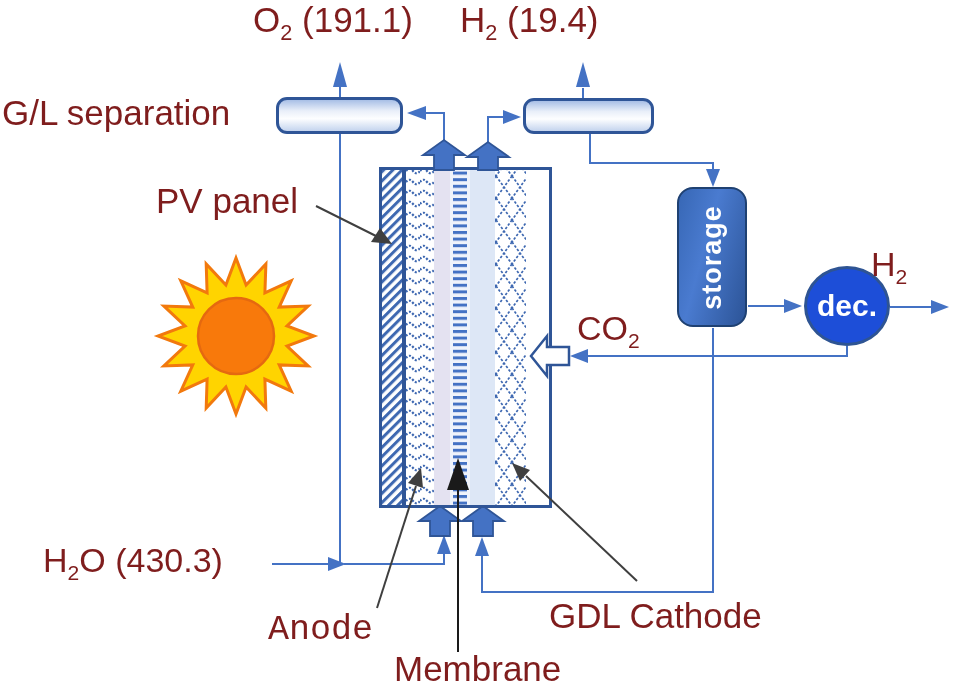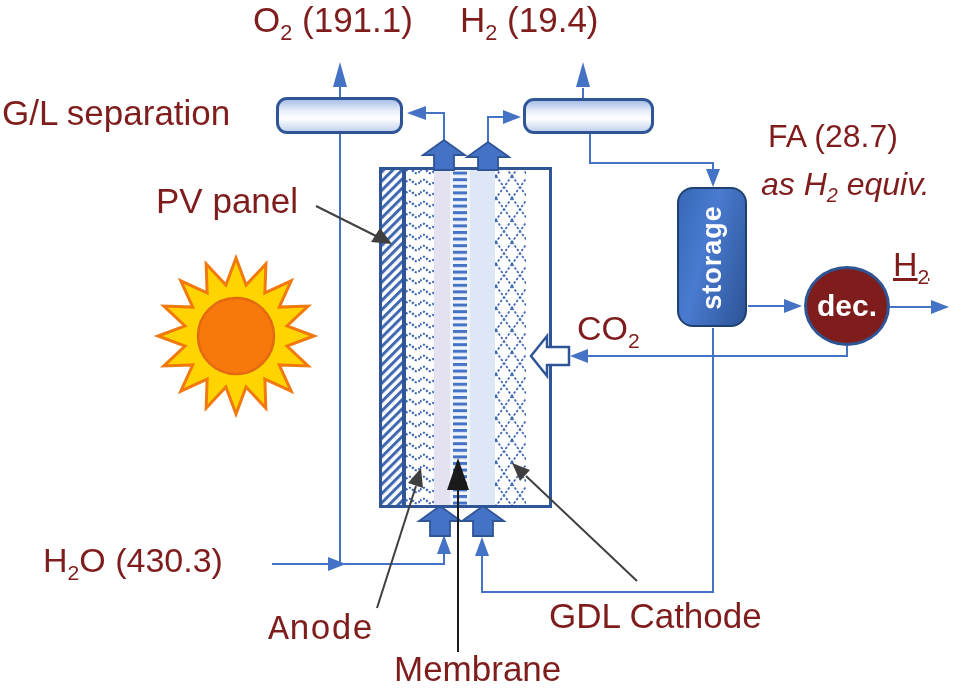--- a/index.html
+++ b/index.html
@@ -25,21 +25,21 @@
     border:2px solid #1F4172;border-radius:16px;
     background:linear-gradient(105deg,#3767B5 0%,#4A7BD0 40%,#2C5497 100%);
     display:flex;align-items:center;justify-content:center;
   }
   .storage span{
     transform:rotate(-90deg);color:#ffffff;font-weight:bold;font-size:27px;
     letter-spacing:1px;white-space:nowrap;
   }
   .dec{
     position:absolute;left:804px;top:266px;width:86px;height:80px;box-sizing:border-box;
-    border-radius:50%;background:#7f1d1d;border:3px solid #2E5493;
+    border-radius:50%;background:#1d4ed8;border:3px solid #2E5493;
     display:flex;align-items:center;justify-content:center;
     color:#ffffff;font-weight:bold;font-size:30px;
   }
 </style>
 </head>
 <body>
 
 <div class="canvas">
 
   <svg class="overlay" viewBox="0 0 975 688">
@@ -146,37 +146,31 @@
   </div>
 
   <div class="lbl" style="left:2px;top:95px;">
     <span>G/L separation</span>
   </div>
 
   <div class="lbl" style="left:156px;top:183px;text-align:center;">
     <span>PV panel</span>
   </div>
 
-  <div class="lbl sz32" style="left:768px;top:120px;">
-    <span>FA (28.7)</span>
-  </div>
 
-  <div class="lbl sz32 italic" style="left:761px;top:168px;">
-    <span>as H</span><sub>2</sub><span> equiv.</span>
-  </div>
 
   <div class="lbl sz34" style="left:577px;top:311px;">
     <span>CO</span><sub>2</sub><span></span>
   </div>
 
   <div class="lbl sz34" style="left:43px;top:543px;">
     <span>H</span><sub>2</sub><span>O (430.3)</span>
   </div>
 
-  <div class="lbl sz34" style="left:893px;top:247px;text-decoration:underline;">
+  <div class="lbl sz34" style="left:871px;top:247px;">
     <span>H</span><sub>2</sub><span></span>
   </div>
 
   <div class="lbl" style="left:268px;top:612px;font-family:Liberation Mono, monospace;">
     <span>Anode</span>
   </div>
 
   <div class="lbl" style="left:394px;top:651px;">
     <span>Membrane</span>
   </div>

